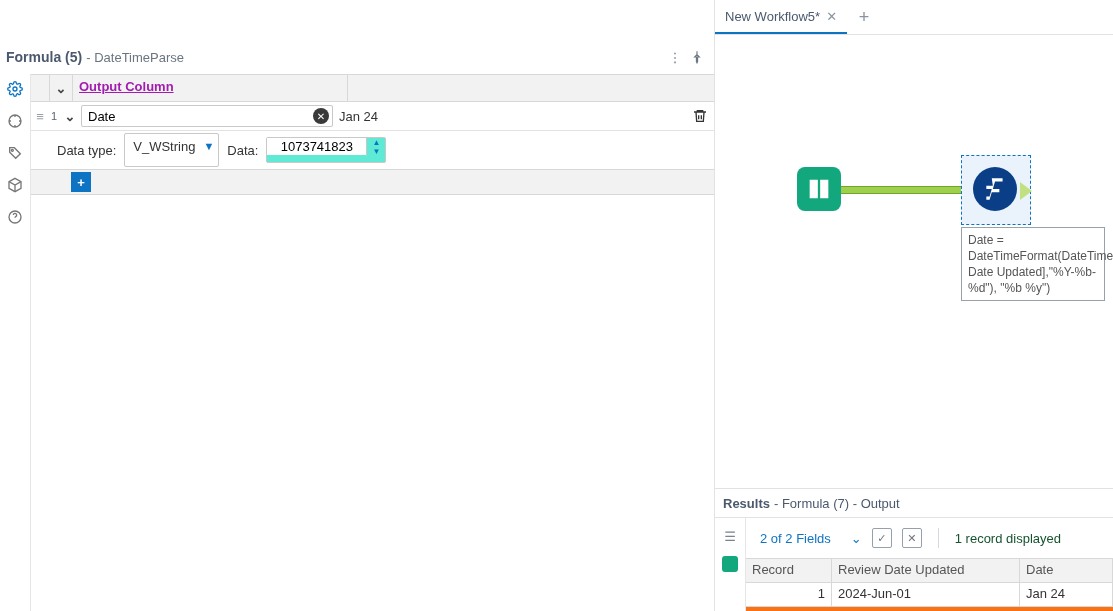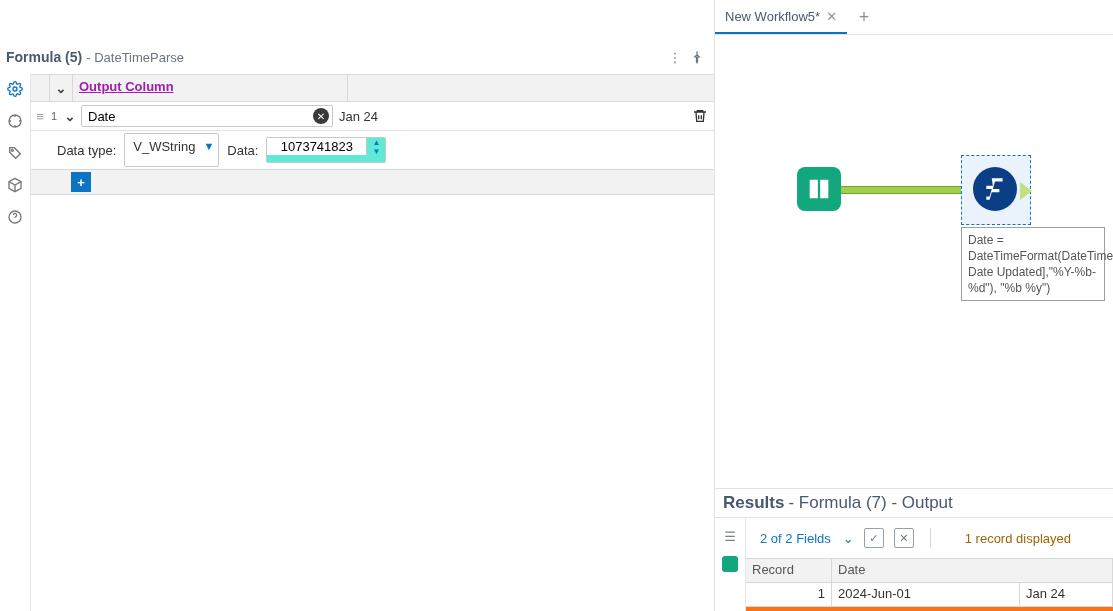--- a/index.html
+++ b/index.html
@@ -67,32 +67,32 @@
   .canvas{flex:1;min-height:0;position:relative;background:#fff;overflow:hidden;}
   .wire{position:absolute;left:120px;top:151px;width:140px;height:6px;background:#9ed04e;border:1px solid #6fa626;border-radius:3px;}
   .tool-node{position:absolute;width:44px;height:44px;border-radius:8px;display:flex;align-items:center;justify-content:center;}
   .tool-node svg{width:28px;height:28px;}
   .node-in{left:82px;top:132px;background:#12a77c;}
   .node-fx-wrap{position:absolute;left:246px;top:120px;width:68px;height:68px;border:1px dashed #0d74c4;background:#eaf3fb;}
   .node-fx{position:absolute;left:258px;top:132px;width:44px;height:44px;border-radius:50%;background:#0a3f87;display:flex;align-items:center;justify-content:center;}
   .out-anchor{position:absolute;left:305px;top:147px;width:0;height:0;border-top:9px solid transparent;border-bottom:9px solid transparent;border-left:12px solid #c1e07f;}
   .annot{position:absolute;left:246px;top:192px;width:130px;border:1px solid #9aa0a6;background:#fff;padding:4px 6px;font-size:12px;color:#555;line-height:16px;}
   
-  .results-title{height:28px;display:flex;align-items:center;border-top:1px solid #e2e2e2;border-bottom:1px solid #e2e2e2;padding:0 8px;color:#4a596d;font-size:17px;}
+  .results-title{height:28px;display:flex;align-items:center;border-top:1px solid #e2e2e2;border-bottom:1px solid #e2e2e2;padding:0 8px;color:#4a596d;font-size:13px;}
   .results-title b{font-weight:600;margin-right:4px;}
   .results-body{flex:0 0 auto;display:flex;}
   .res-side{width:30px;border-right:1px solid #e6e6e6;display:flex;flex-direction:column;align-items:center;padding-top:10px;gap:12px;}
   .res-side .rs{width:16px;height:16px;display:flex;align-items:center;justify-content:center;color:#7a838e;cursor:pointer;}
   .rs.green{background:#12a77c;border-radius:3px;}
   .res-main{flex:1;}
   .res-toolbar{height:40px;display:flex;align-items:center;padding:0 14px;gap:10px;}
-  .fcount{color:#0d74c4;cursor:pointer;display:flex;align-items:center;gap:12px;}
+  .fcount{color:#0d74c4;cursor:pointer;display:flex;align-items:center;gap:20px;}
   .res-toolbar .ib{width:18px;height:18px;border:1px solid #95a0ad;display:flex;align-items:center;justify-content:center;border-radius:2px;color:#6c7682;font-size:11px;cursor:pointer;}
   .vline{width:1px;height:20px;background:#d5d9dd;margin:0 6px;}
-  .rec-count{color:#a16207;margin-left:18px;}
+  .rec-count{color:#14532d;}
   .tbl{border-top:1px solid #d8d8d8;border-bottom:4px solid #f97316;}
   .tbl-row{display:flex;height:24px;align-items:stretch;}
   .tbl-row.th{background:#f2f2f2;font-weight:400;color:#555;}
   .tbl-row>div{border-right:1px solid #d8d8d8;border-bottom:1px solid #d8d8d8;padding:3px 6px;box-sizing:border-box;overflow:hidden;white-space:nowrap;}
   .c-rec{width:86px;}
   .c-rev{width:188px;}
   .c-date{flex:1;}
   .tbl-row .c-rec.num{text-align:right;}
 </style>
 </head>
@@ -244,20 +244,21 @@
             <span>⌄</span>
           </span>
           <span class="ib">✓</span>
           <span class="ib">✕</span>
           <span class="vline"></span>
           <span class="rec-count">1 record displayed</span>
         </div>
         <div class="tbl">
           <div class="tbl-row th">
             <div class="c-rec">Record</div>
+            <div class="c-rev">Review Date Updated</div>
             <div class="c-date">Date</div>
           </div>
           <div class="tbl-row">
             <div class="c-rec num">1</div>
             <div class="c-rev">2024-Jun-01</div>
             <div class="c-date">Jan 24</div>
           </div>
         </div>
       </div>
     </div>

